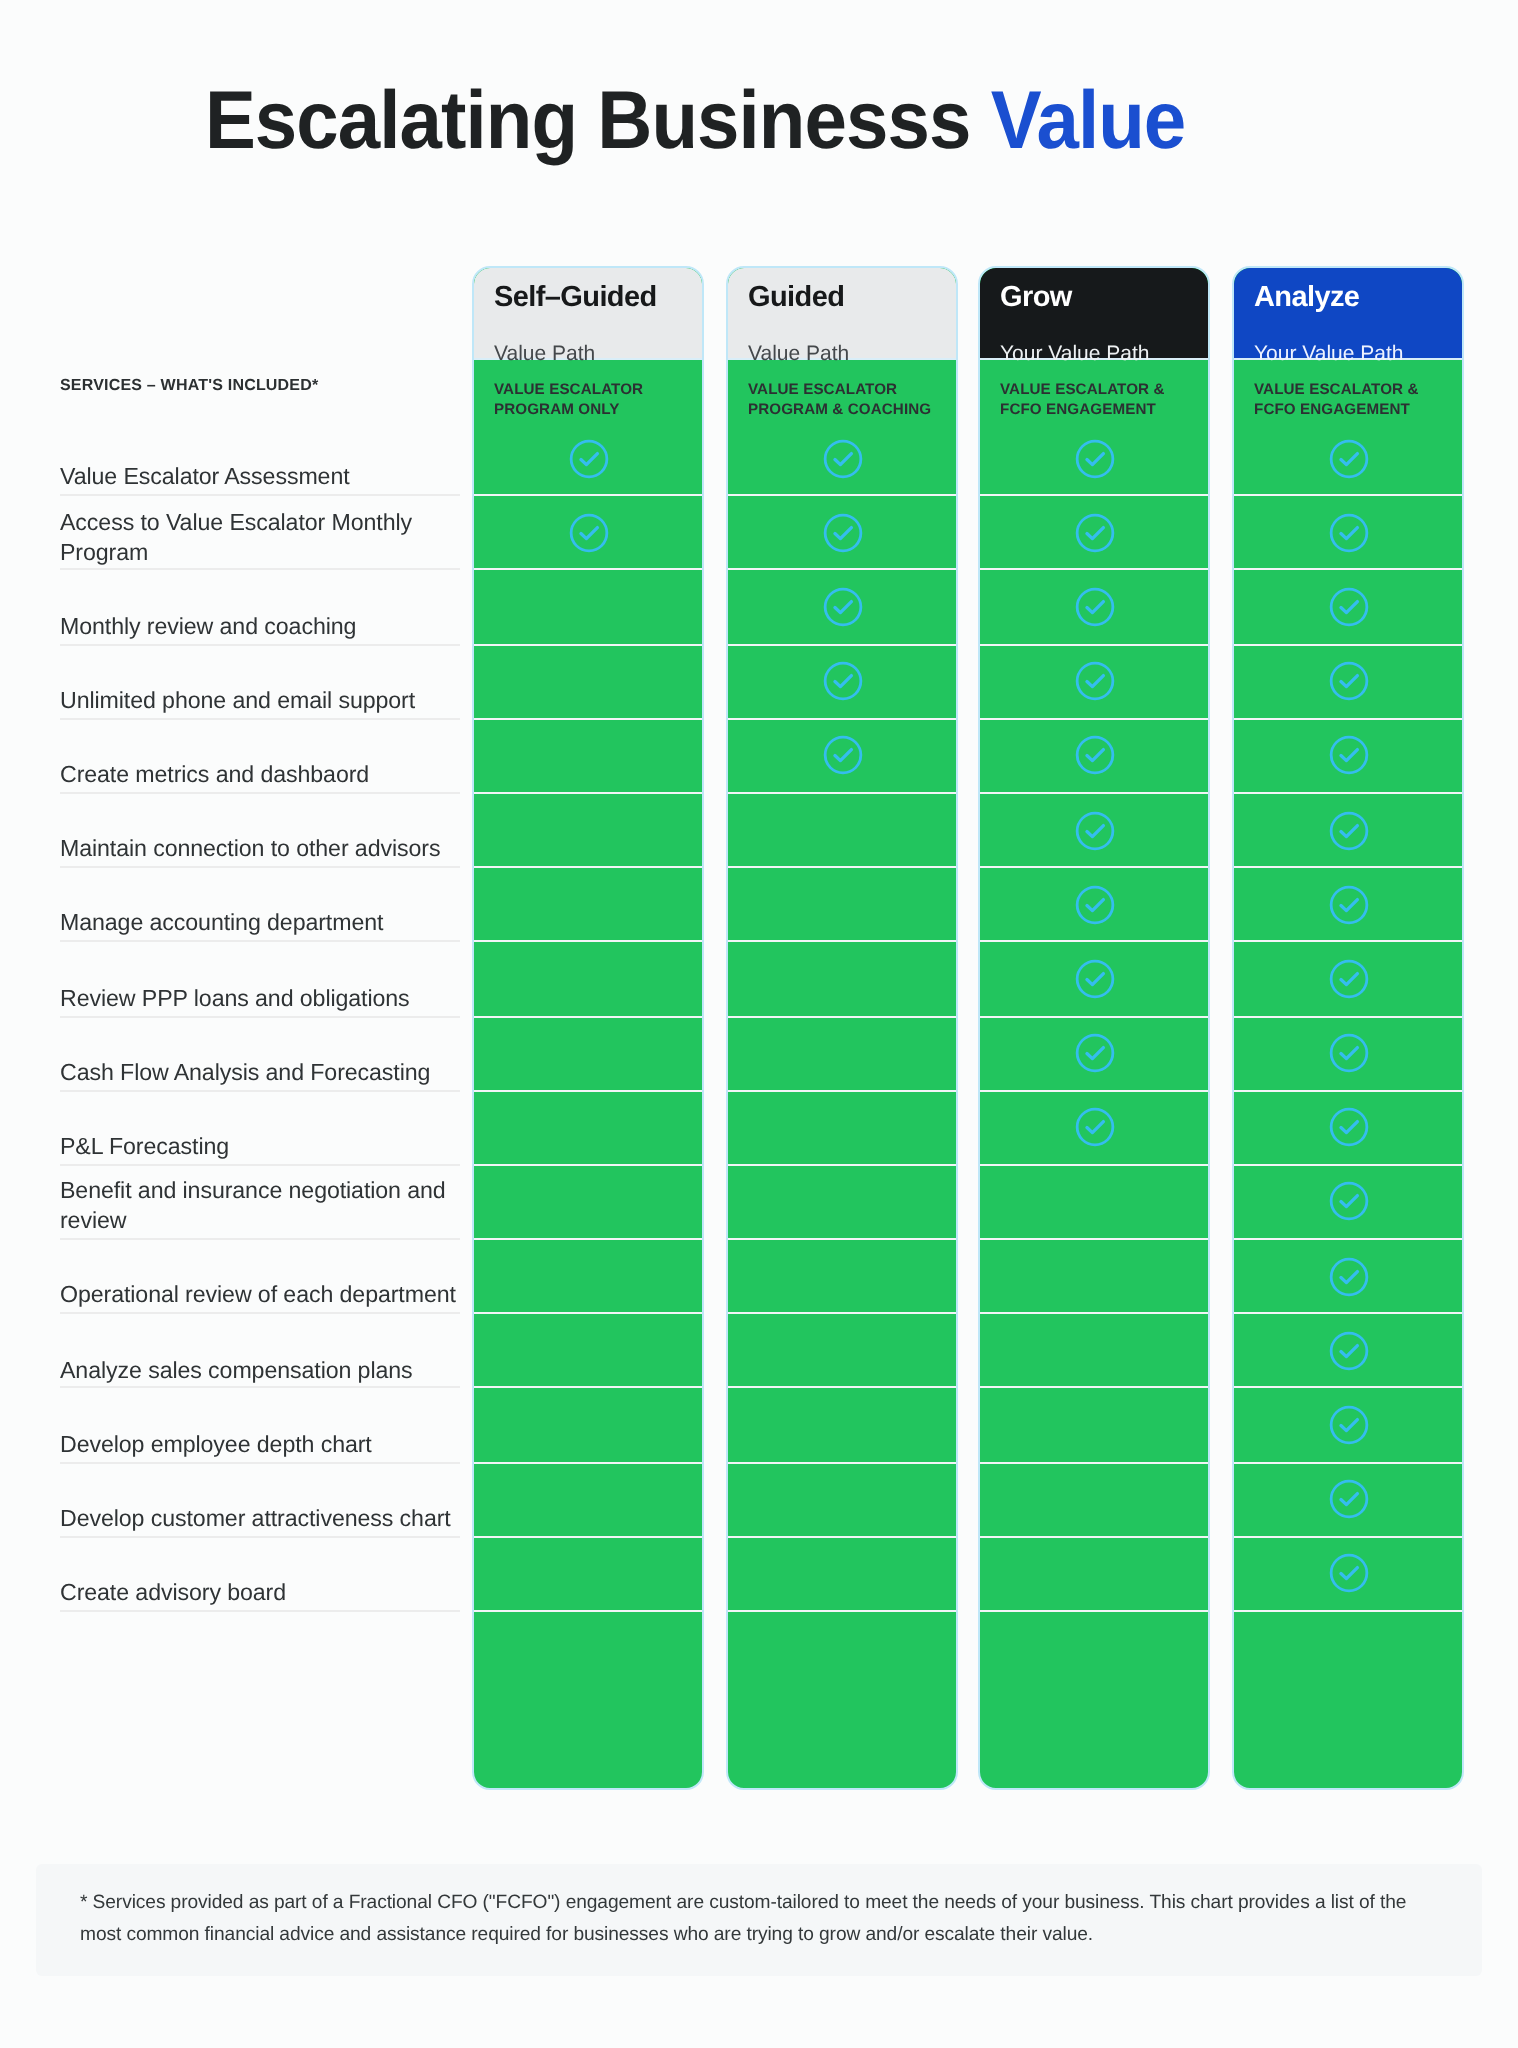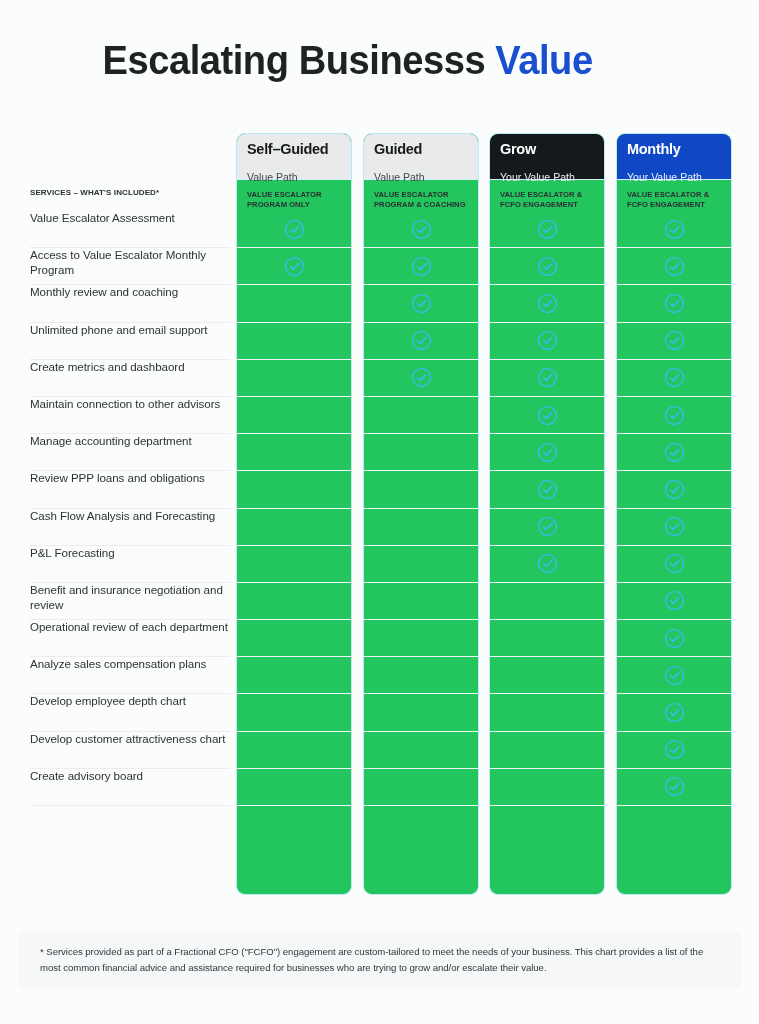--- a/index.html
+++ b/index.html
@@ -111,21 +111,21 @@
 
   .svc-col {
     position: absolute;
     left: 30px;
     top: 211px;
     width: 200px;
   }
   .svc-row {
     height: 37.2px;
     display: flex;
-    align-items: flex-start;
+    align-items: flex-end;
     border-bottom: 1px solid #ececec;
   }
   .svc-row .svc-label {
     font-size: 11.6px;
     color: #2f3335;
     line-height: 1.28;
     letter-spacing: -0.05px;
   }
 
   
@@ -220,21 +220,21 @@
       </div>
       <div class="col-card c2">
         <div class="col-head head-dark">
           <div class="ch-title">Grow</div>
           <div class="ch-sub">Your Value Path</div>
         </div>
         <div class="col-note">VALUE ESCALATOR &amp; FCFO ENGAGEMENT</div>
       </div>
       <div class="col-card c3">
         <div class="col-head head-blue">
-          <div class="ch-title">Monthly</div>
+          <div class="ch-title">Analyze</div>
           <div class="ch-sub">Your Value Path</div>
         </div>
         <div class="col-note">VALUE ESCALATOR &amp; FCFO ENGAGEMENT</div>
       </div>
     </div>
 
   <div class="services-head">SERVICES – WHAT'S INCLUDED*</div>
 
   <div class="svc-col" id="services-host">
       <div class="svc-row">

